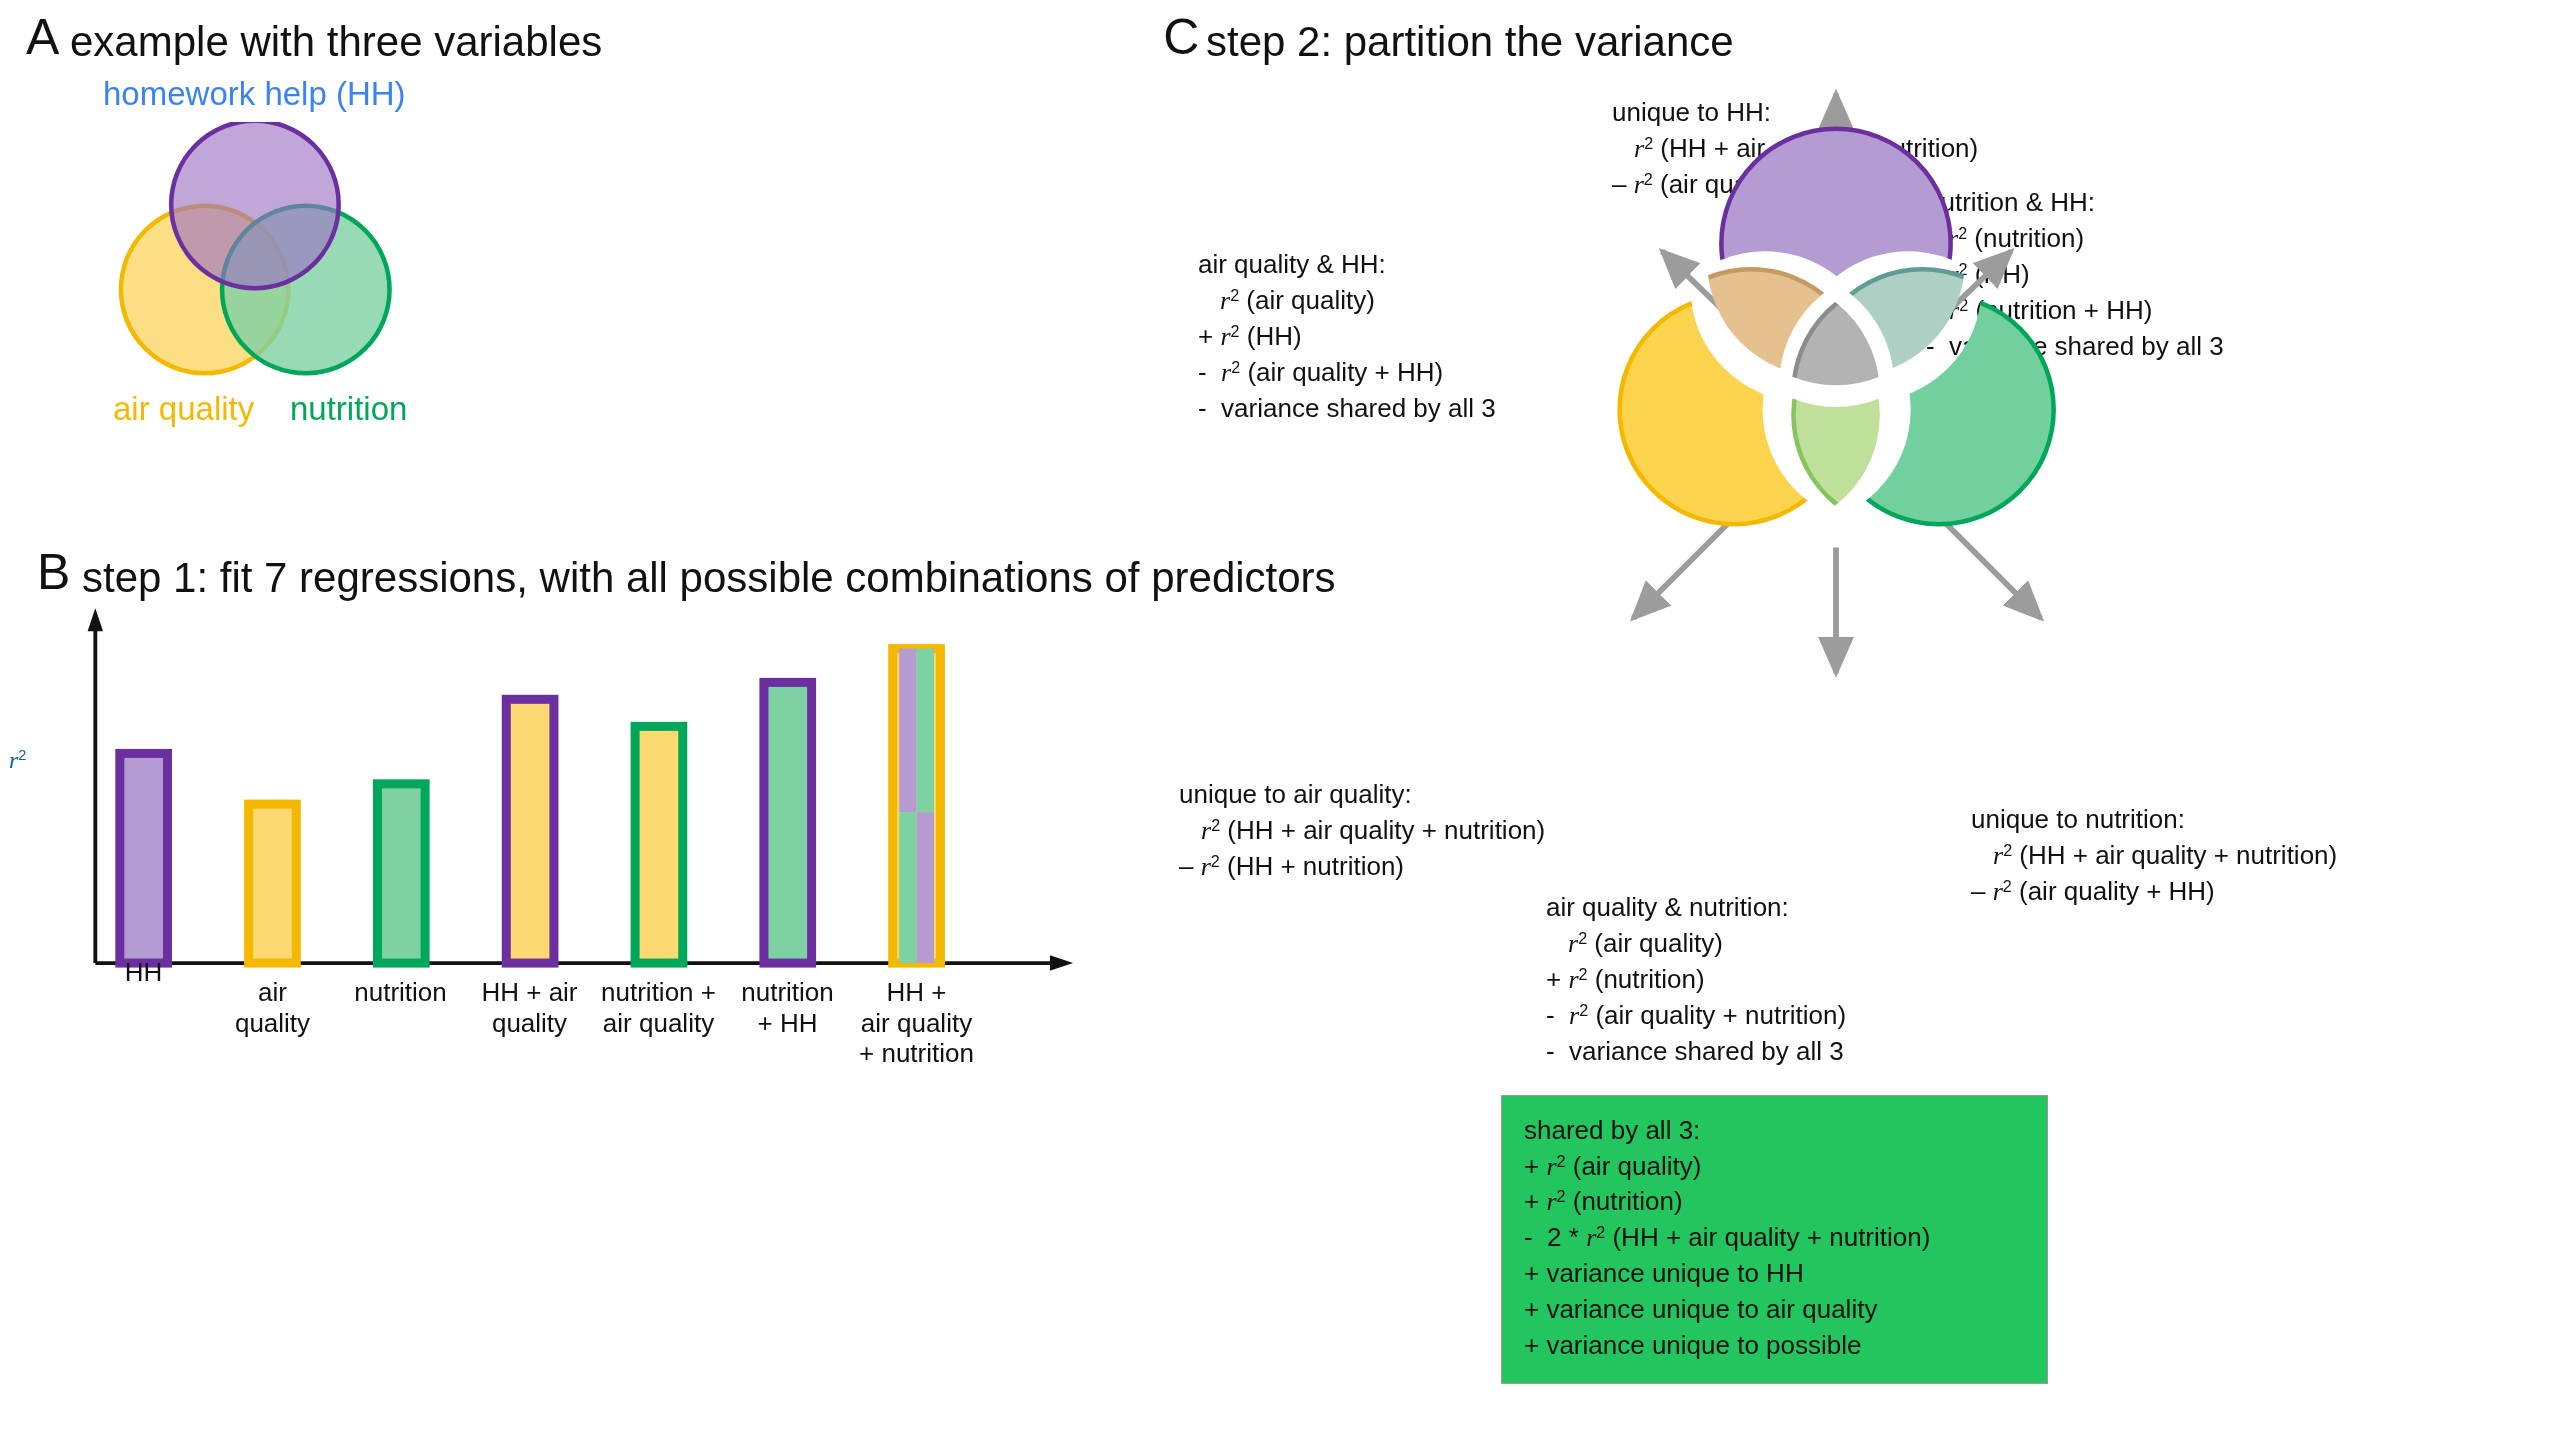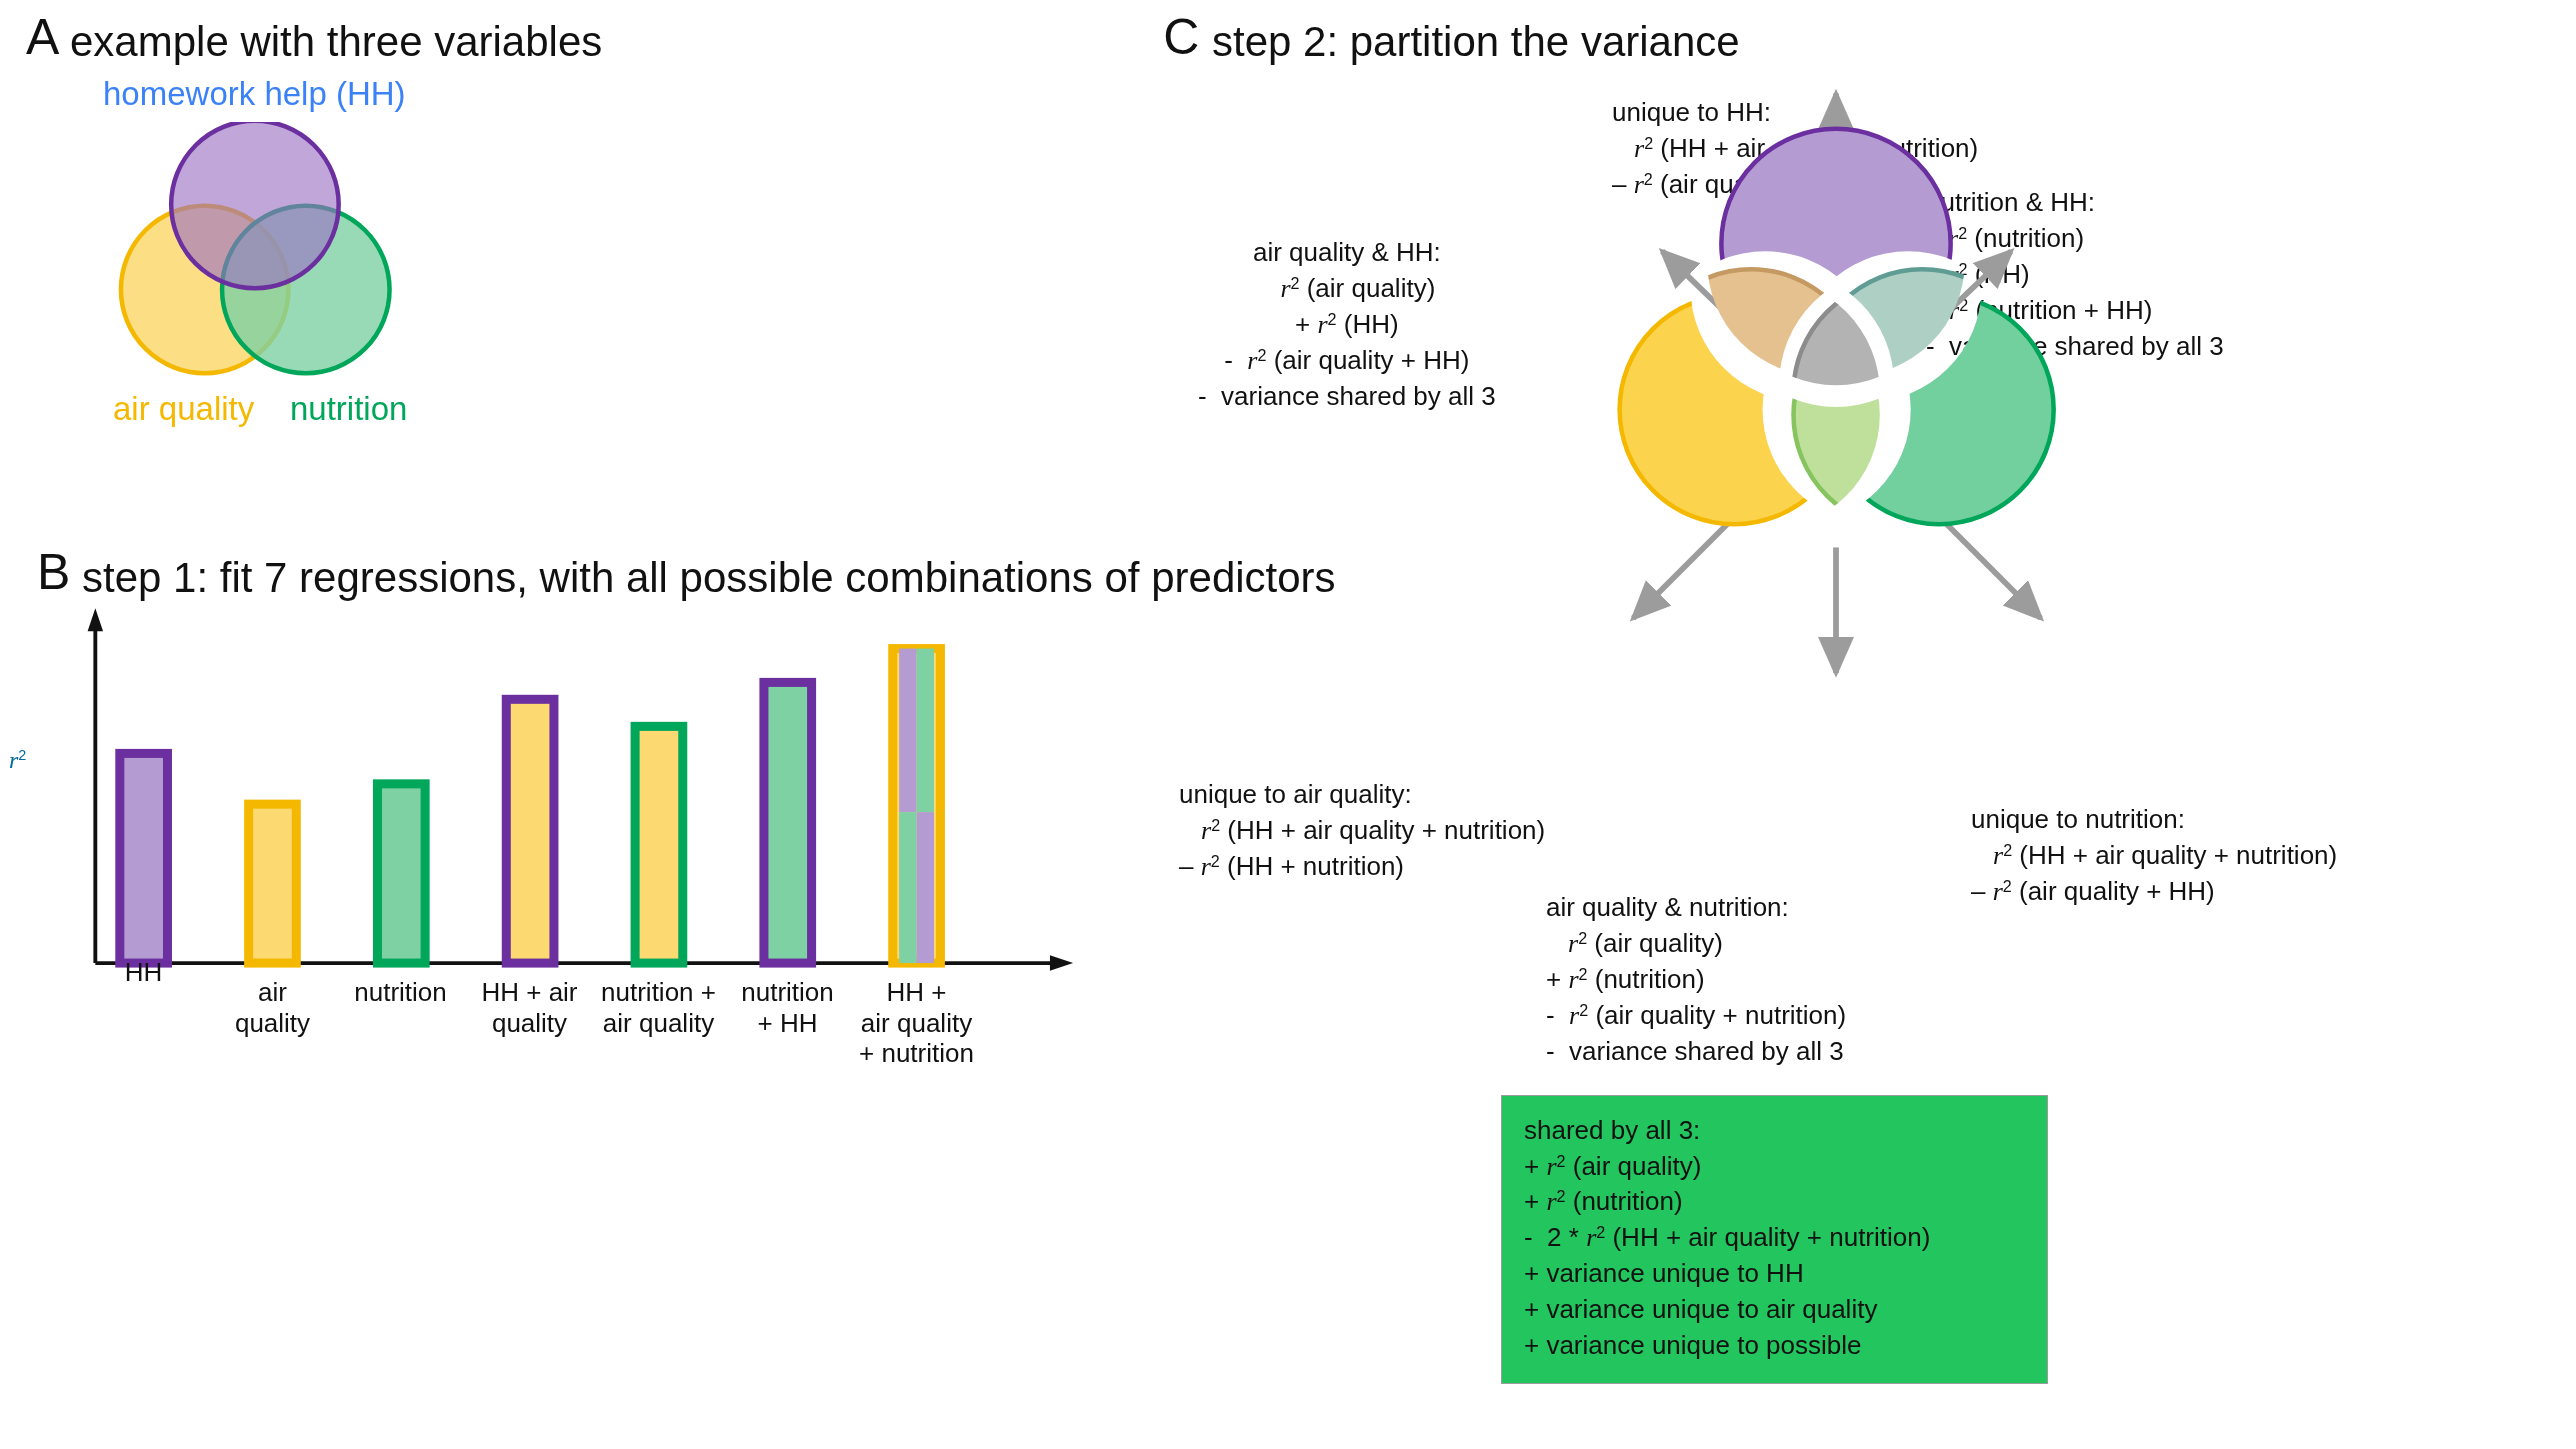--- a/index.html
+++ b/index.html
@@ -131,29 +131,29 @@
         <div>HH +</div>
         <div>air quality</div>
         <div>+ nutrition</div>
       </div>
     </div>
 </div>
 
 <div class="abs" style="left:1153px;top:0;width:1423px;height:1449px;">
 
   <div class="abs panel-letter" style="left:10.3px;top:11.6px;">C</div>
-  <div class="abs panel-title" style="left:59px;top:20.6px;">step 2: partition the variance</div>
+  <div class="abs panel-title" style="left:53px;top:20.6px;">step 2: partition the variance</div>
 
   <div class="abs note" style="left:459px;top:95px;">
     <span class="ln">unique to HH:</span>
     <span class="ln ind"><span class="rsq">r<sup>2</sup></span> (HH + air quality + nutrition)</span>
     <span class="ln">–&nbsp;<span class="rsq">r<sup>2</sup></span> (air quality + nutrition)</span>
   </div>
 
-  <div class="abs note" style="left:45px;top:235px;text-align:center;">
+  <div class="abs note" style="left:45px;top:247px;">
     <span class="ln">air quality &amp; HH:</span>
     <span class="ln ind"><span class="rsq">r<sup>2</sup></span> (air quality)</span>
     <span class="ln">+&nbsp;<span class="rsq">r<sup>2</sup></span> (HH)</span>
     <span class="ln">-&nbsp;&nbsp;<span class="rsq">r<sup>2</sup></span> (air quality + HH)</span>
     <span class="ln">-&nbsp;&nbsp;variance shared by all 3</span>
   </div>
 
   <div class="abs note" style="left:773px;top:185px;">
     <span class="ln">nutrition &amp; HH:</span>
     <span class="ln ind"><span class="rsq">r<sup>2</sup></span> (nutrition)</span>

